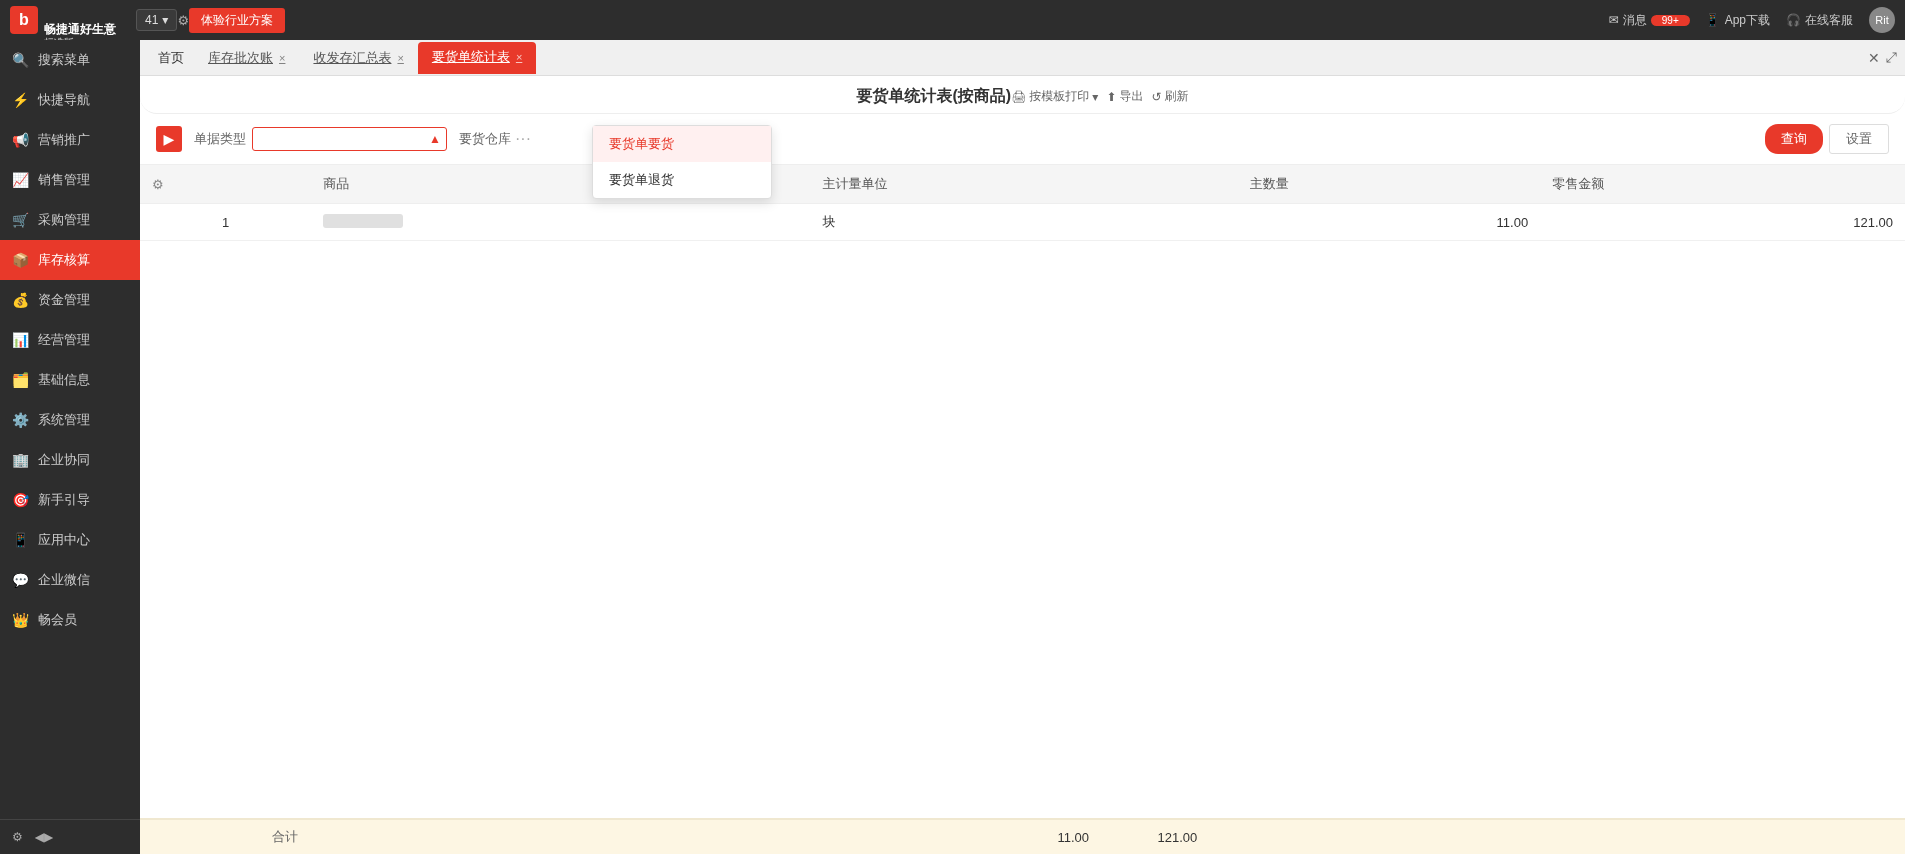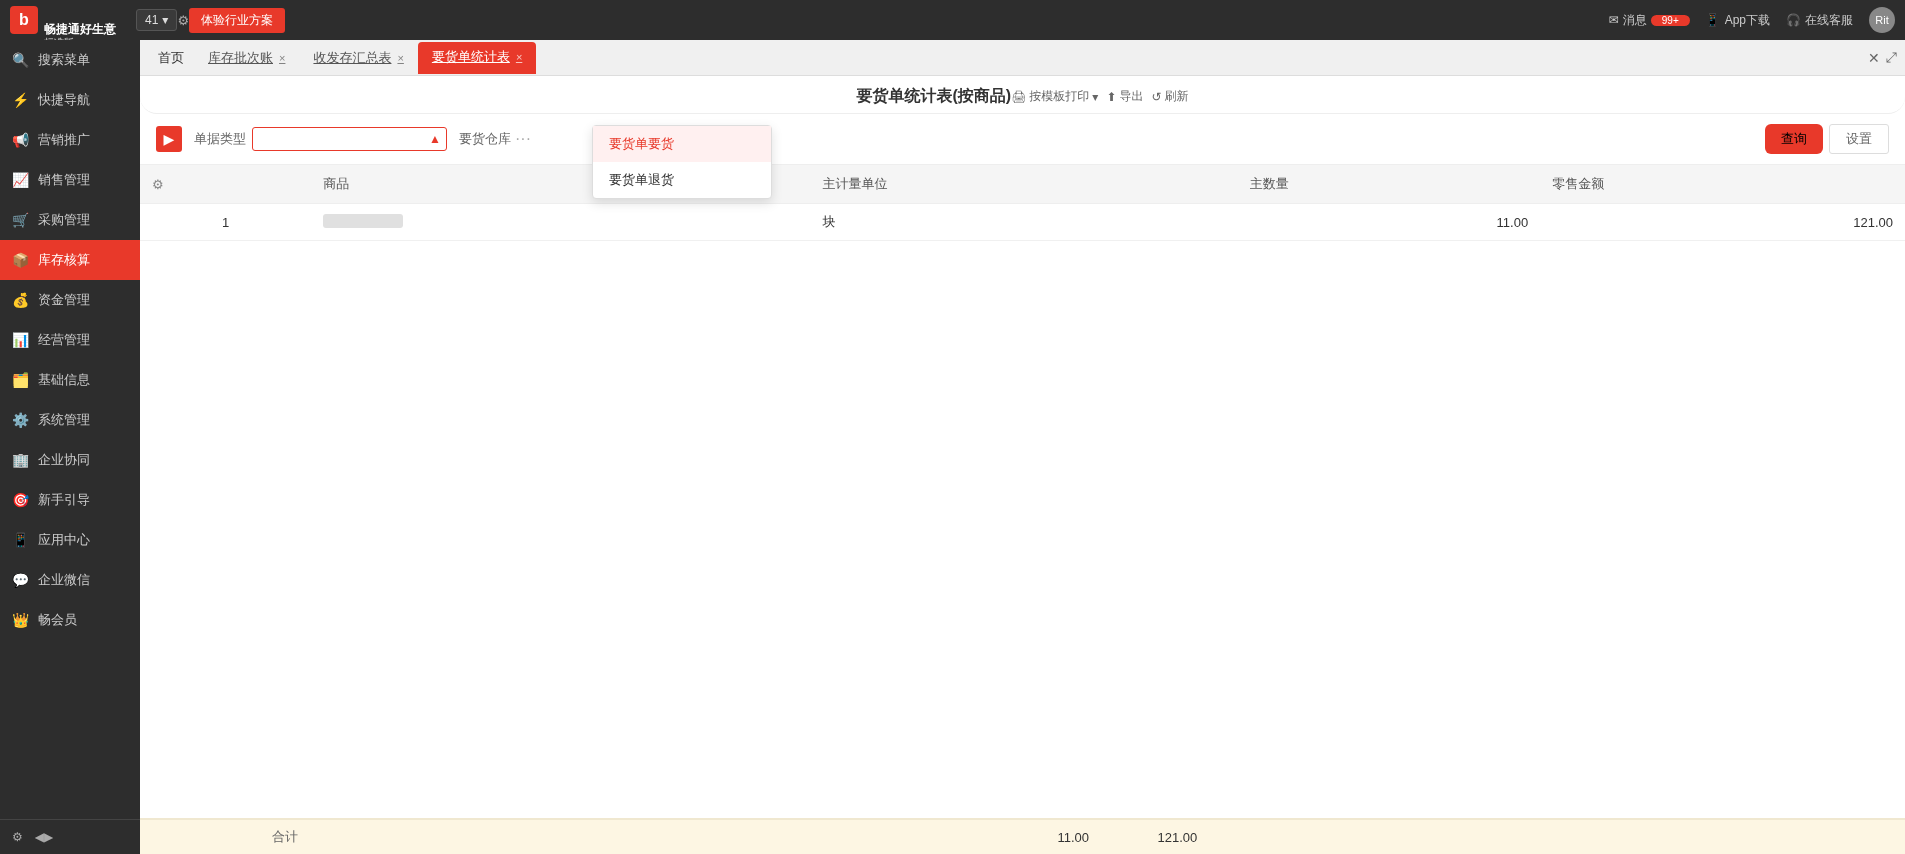--- a/index.html
+++ b/index.html
@@ -125,21 +125,21 @@
       border: 1px solid #e8392a; border-radius: 3px; padding: 4px 30px 4px 8px;
       font-size: 12px; min-width: 160px; outline: none; color: #333;
     }
     .filter-input-arrow {
       position: absolute; right: 6px; color: #e8392a; cursor: pointer; font-size: 12px;
     }
     .filter-warehouse { display: flex; gap: 4px; }
     .filter-more { color: #aaa; cursor: pointer; font-size: 16px; }
 
     .filter-actions { display: flex; gap: 6px; margin-left: auto; }
-    .btn-query { background: #e8392a; color: #000000; border: none; border-radius: 6px; padding: 5px 16px; cursor: pointer; font-size: 13px; }
+    .btn-query { background: #e8392a; color: #ffffff; border: none; border-radius: 13px; padding: 5px 16px; cursor: pointer; font-size: 13px; }
     .btn-settings { background: #fff; color: #666; border: 1px solid #ddd; border-radius: 3px; padding: 5px 16px; cursor: pointer; font-size: 13px; }
     .dropdown-list {
       background: #fff; border: 1px solid #ddd; border-radius: 4px;
       box-shadow: 0 4px 12px rgba(0,0,0,0.12); min-width: 180px;
       position: absolute; top: -2px; left: 340px; z-index: 200;
     }
     .dropdown-item {
       padding: 9px 16px; cursor: pointer; font-size: 13px; color: #333;
     }
     .dropdown-item.selected { background: #fff0f0; color: #e8392a; }

